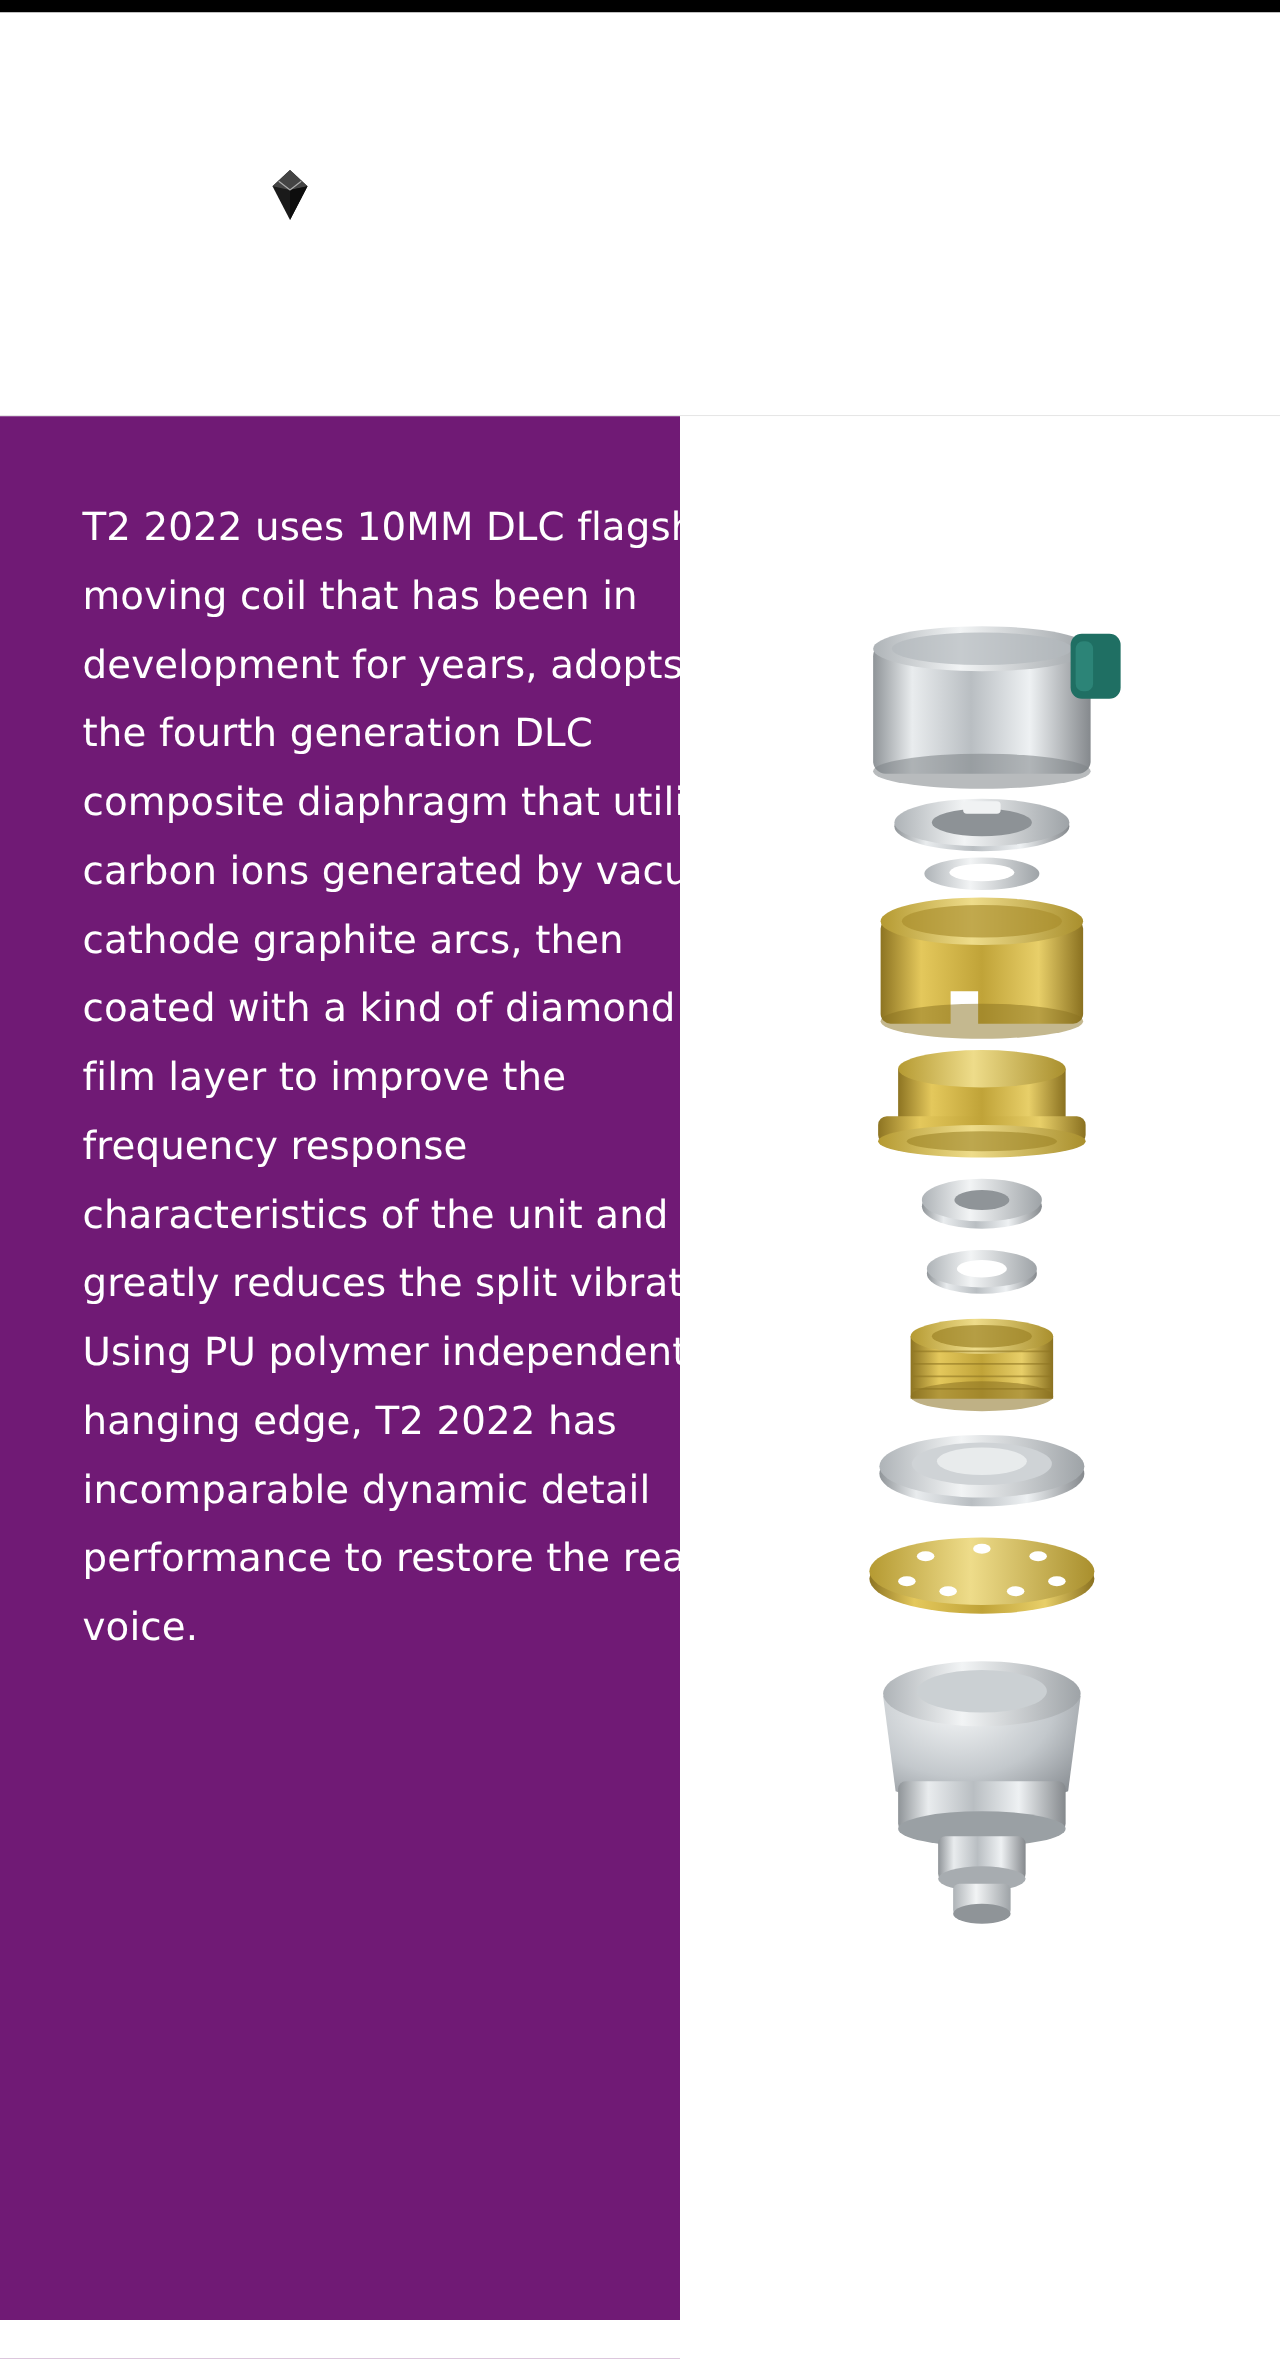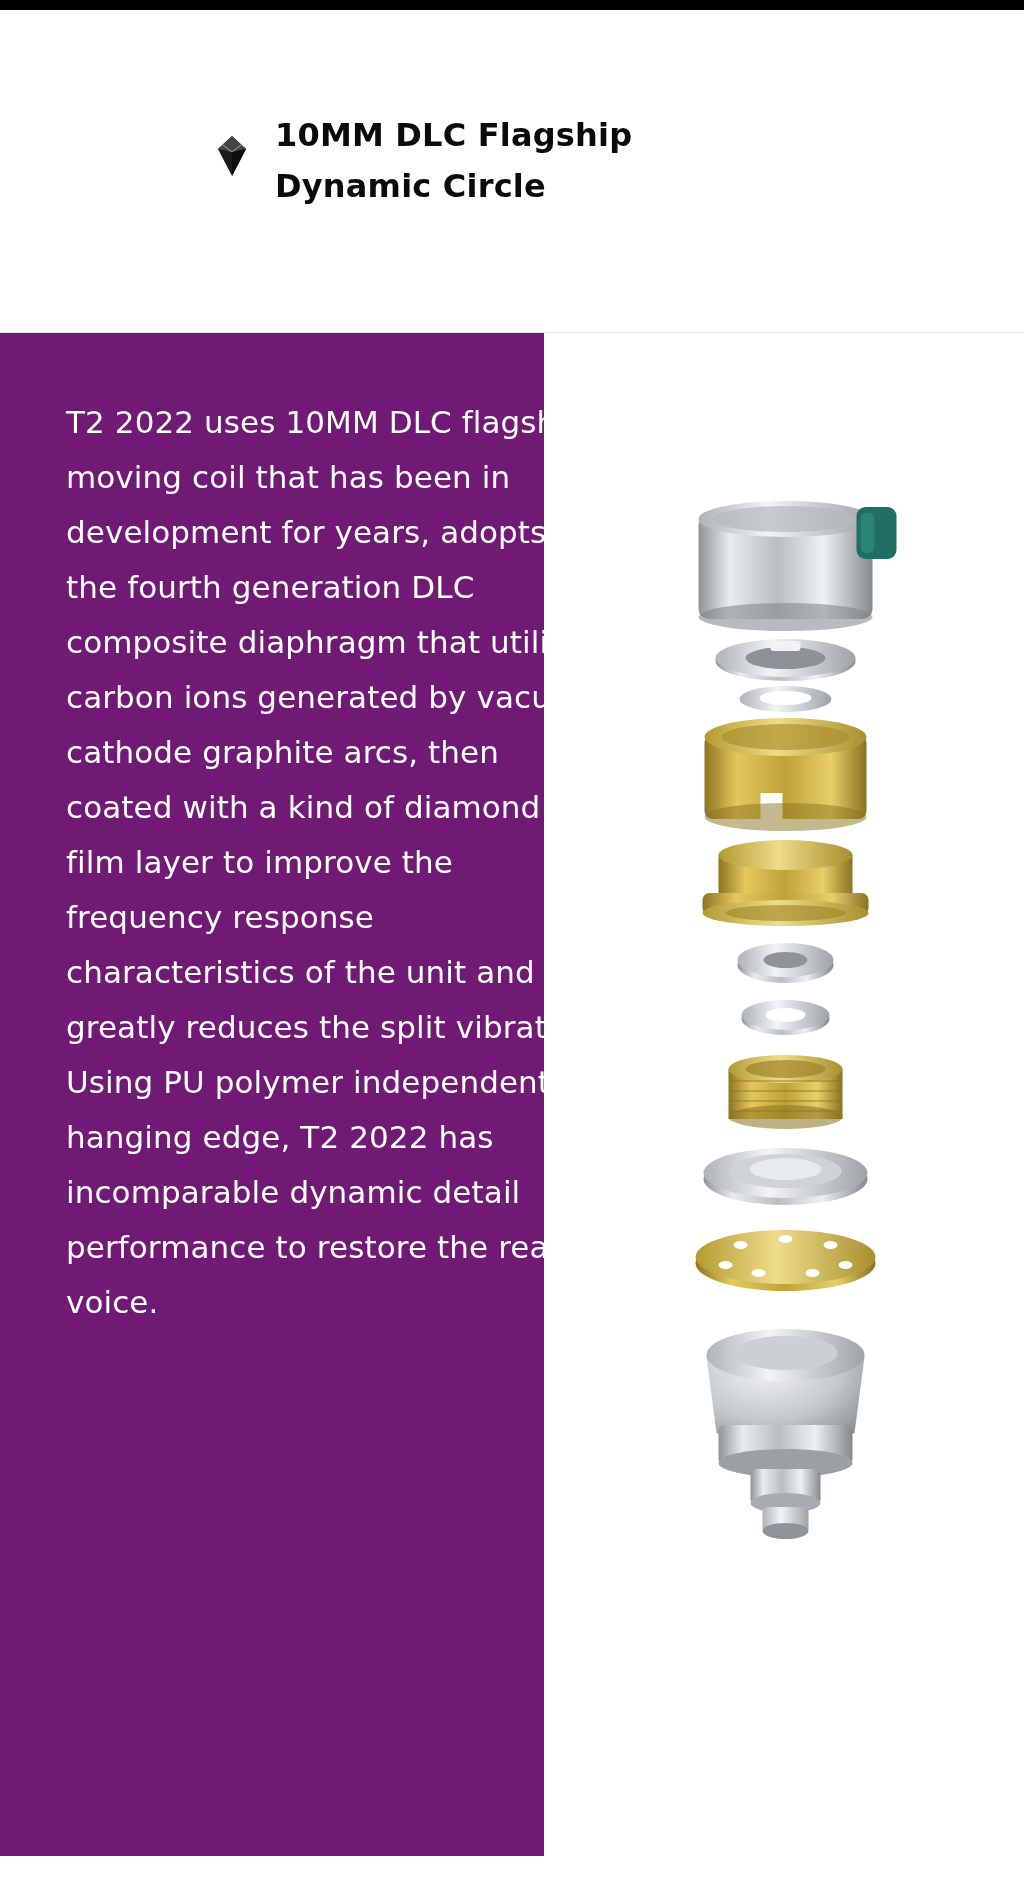--- a/index.html
+++ b/index.html
@@ -111,22 +111,20 @@
 <div class="top-bar"></div>
 
 <div class="heading-block">
   <div class="heading-row">
     <svg class="diamond-icon" viewBox="0 0 34 40">
       <polygon points="17,0 31,13 17,40 3,13" fill="#1a1a1a"></polygon>
       <polygon points="17,0 31,13 17,16 3,13" fill="#444444"></polygon>
       <polygon points="17,16 31,13 17,40" fill="#0d0d0d"></polygon>
       <polyline points="8,9 17,16 26,9" fill="none" stroke="#ffffff" stroke-width="1" opacity="0.55"></polyline>
     </svg>
-    <div class="heading-text">10MM DLC Flagship
-Dynamic Circle</div>
   </div>
 </div>
 
 <div class="split">
 
   <div class="panel-text">
     <div class="body-copy">T2 2022 uses 10MM DLC flagship moving coil that has been in development for years, adopts the fourth generation DLC composite diaphragm that utilizes carbon ions generated by vacuum cathode graphite arcs, then coated with a kind of diamond film layer to improve the frequency response characteristics of the unit and greatly reduces the split vibration. Using PU polymer independent hanging edge, T2 2022 has incomparable dynamic detail performance to restore the real voice.</div>
   </div>
 
   <div class="panel-image">

